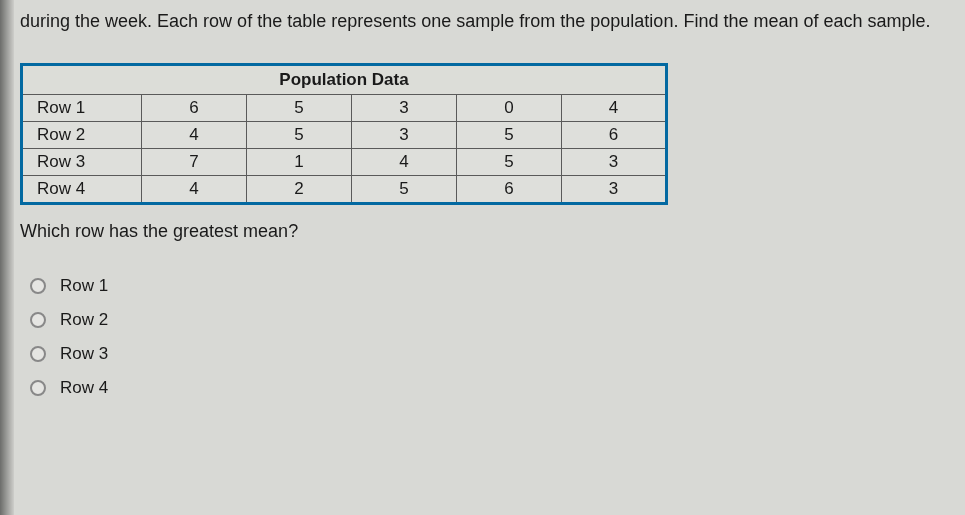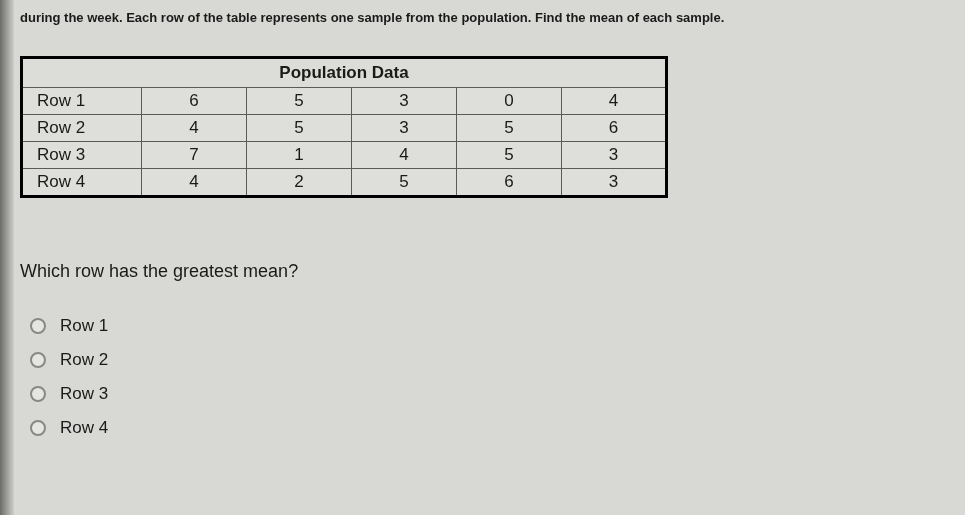--- a/index.html
+++ b/index.html
@@ -20,30 +20,30 @@
       content: '';
       position: absolute;
       left: 0;
       top: 0;
       bottom: 0;
       width: 14px;
       background: linear-gradient(to right, rgba(0,0,0,0.5), rgba(0,0,0,0.05));
       pointer-events: none;
     }
     .instruction {
-      font-size: 13px;
+      font-size: 18px;
       line-height: 1.5;
       margin-bottom: 28px;
-      font-weight: 700;
+      font-weight: 400;
     }
     .data-table {
       border-collapse: collapse;
-      border: 3px solid #000000;
+      border: 3px solid #0369a1;
       background: #e0e1dd;
-      margin-bottom: 63px;
+      margin-bottom: 16px;
     }
     .data-table th {
       border: 1px solid #5a5a5a;
       padding: 4px 0;
       text-align: center;
       font-weight: 600;
       font-size: 17px;
       background: #dcddd8;
     }
     .data-table td {

